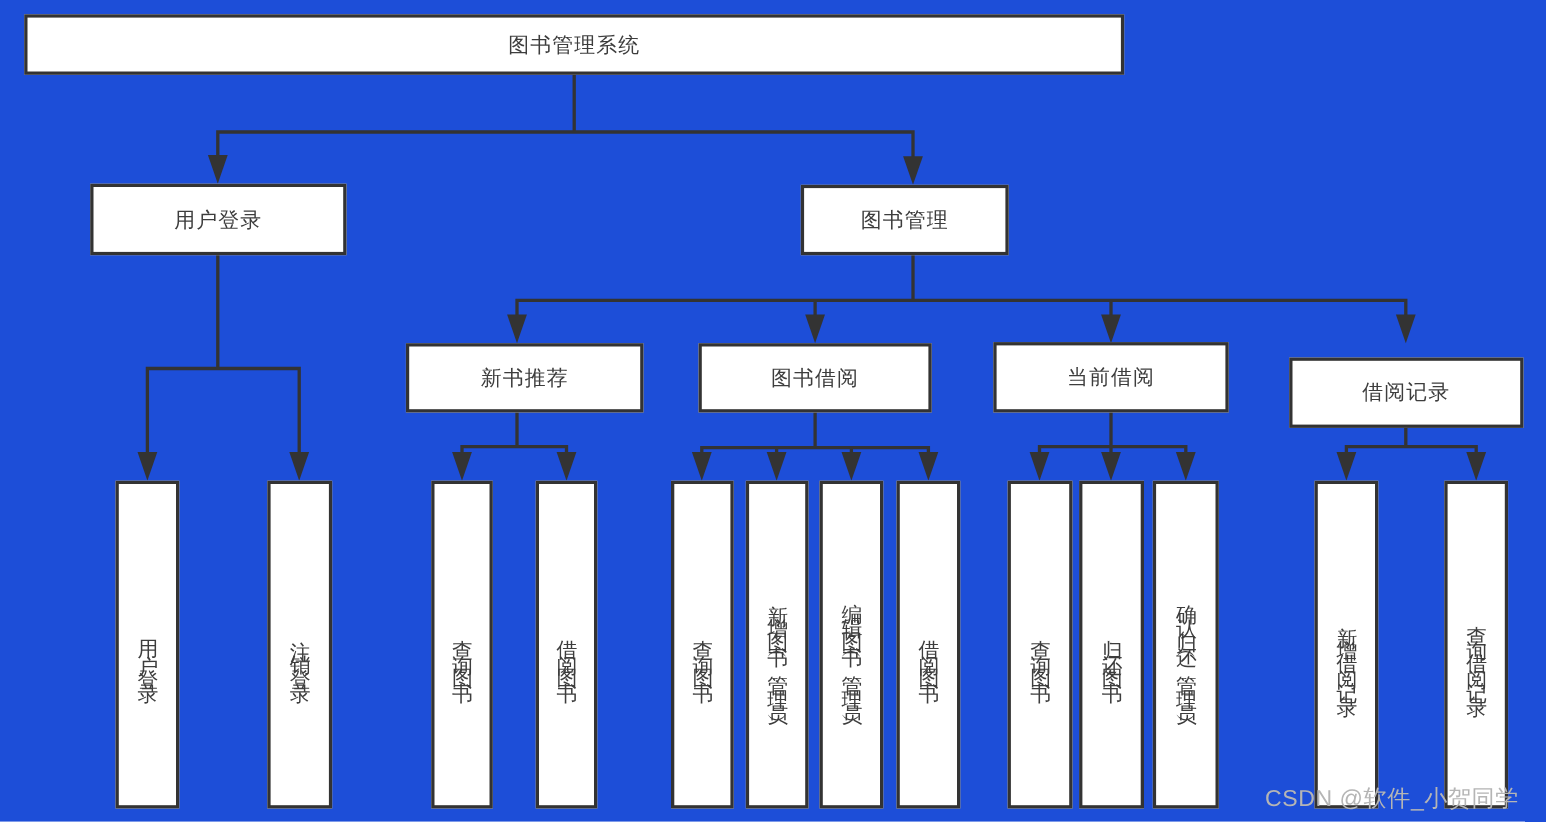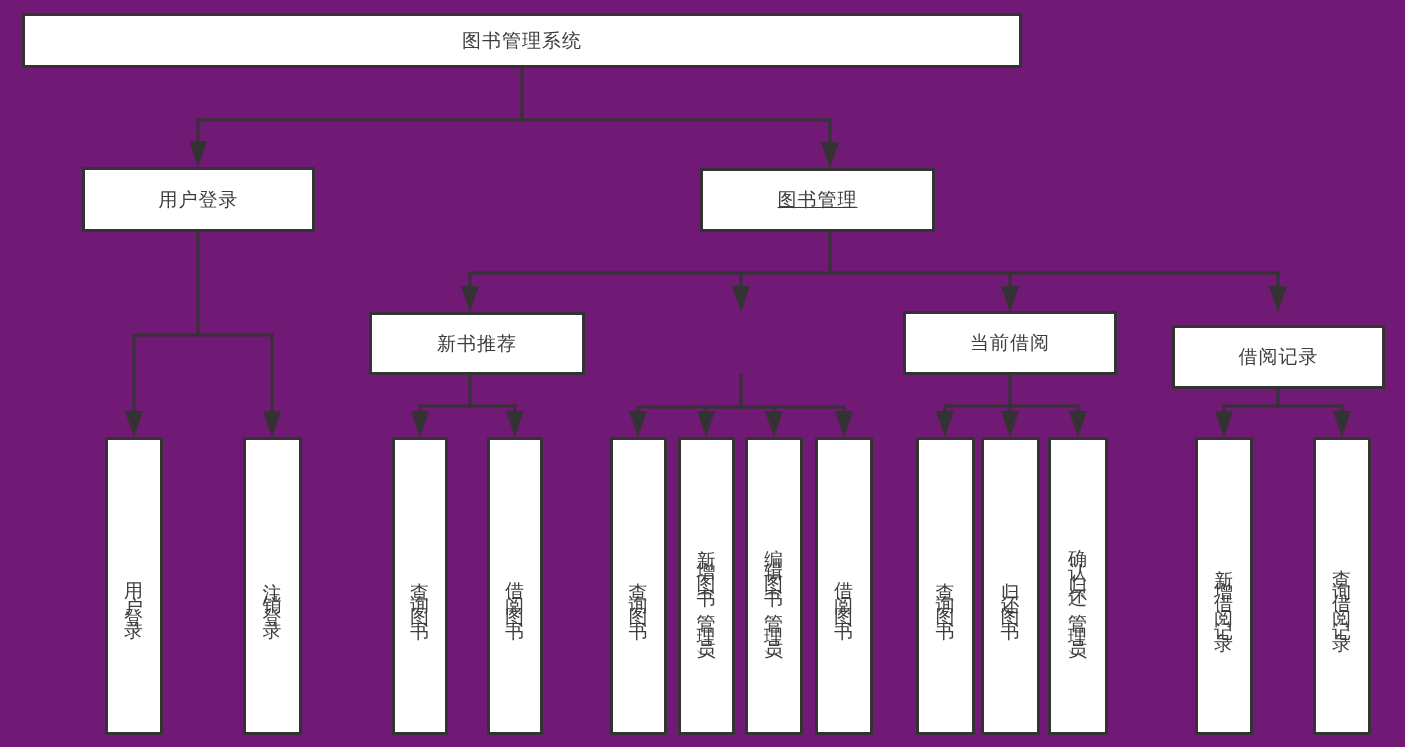--- a/index.html
+++ b/index.html
@@ -4,21 +4,21 @@
 <style>
   html, body {
     margin: 0;
     padding: 0;
     background: #ffffff;
   }
   #canvas {
     position: relative;
     width: 1405px;
     height: 747px;
-    background: #701a75;
+    background: #1d4ed8;
     overflow: hidden;
     font-family: "Liberation Sans", "DejaVu Sans", sans-serif;
   }
   #connectors {
     position: absolute;
     left: 0;
     top: 0;
     width: 1405px;
     height: 747px;
     pointer-events: none;
@@ -124,23 +124,24 @@
       <polygon points="1001,411 1019,411 1010,437"></polygon>
       <polygon points="1069,411 1087,411 1078,437"></polygon>
       <polygon points="1215,411 1233,411 1224,437"></polygon>
       <polygon points="1333,411 1351,411 1342,437"></polygon>
     </g>
   </svg>
 
   <div class="node" style="left:22px; top:13px; width:1000px; height:55px;">图书管理系统</div>
 
   <div class="node" style="left:82px; top:167px; width:233px; height:65px;">用户登录</div>
-  <div class="node" style="left:700px; top:168px; width:235px; height:64px;text-decoration:underline;">图书管理</div>
+  <div class="node" style="left:728px; top:168px; width:189px; height:64px;">图书管理</div>
 
   <div class="node" style="left:369px; top:312px; width:216px; height:63px;">新书推荐</div>
+  <div class="node" style="left:635px; top:312px; width:212px; height:63px;">图书借阅</div>
   <div class="node" style="left:903px; top:311px; width:214px; height:64px;">当前借阅</div>
   <div class="node" style="left:1172px; top:325px; width:213px; height:64px;">借阅记录</div>
 
   <div class="node vnode" style="left:105px; top:437px; width:58px; height:298px;">
     <span class="vtext">用户登录</span>
   </div>
   <div class="node vnode" style="left:243px; top:437px; width:59px; height:298px;">
     <span class="vtext">注销登录</span>
   </div>
 
@@ -174,14 +175,15 @@
     <span class="vtext">确认归还（管理员）</span>
   </div>
 
   <div class="node vnode" style="left:1195px; top:437px; width:58px; height:298px;">
     <span class="vtext">新增借阅记录</span>
   </div>
   <div class="node vnode" style="left:1313px; top:437px; width:58px; height:298px;">
     <span class="vtext">查询借阅记录</span>
   </div>
 
+  <div class="watermark">CSDN @软件_小贺同学</div>
 
 </div>
 
 </body></html>

